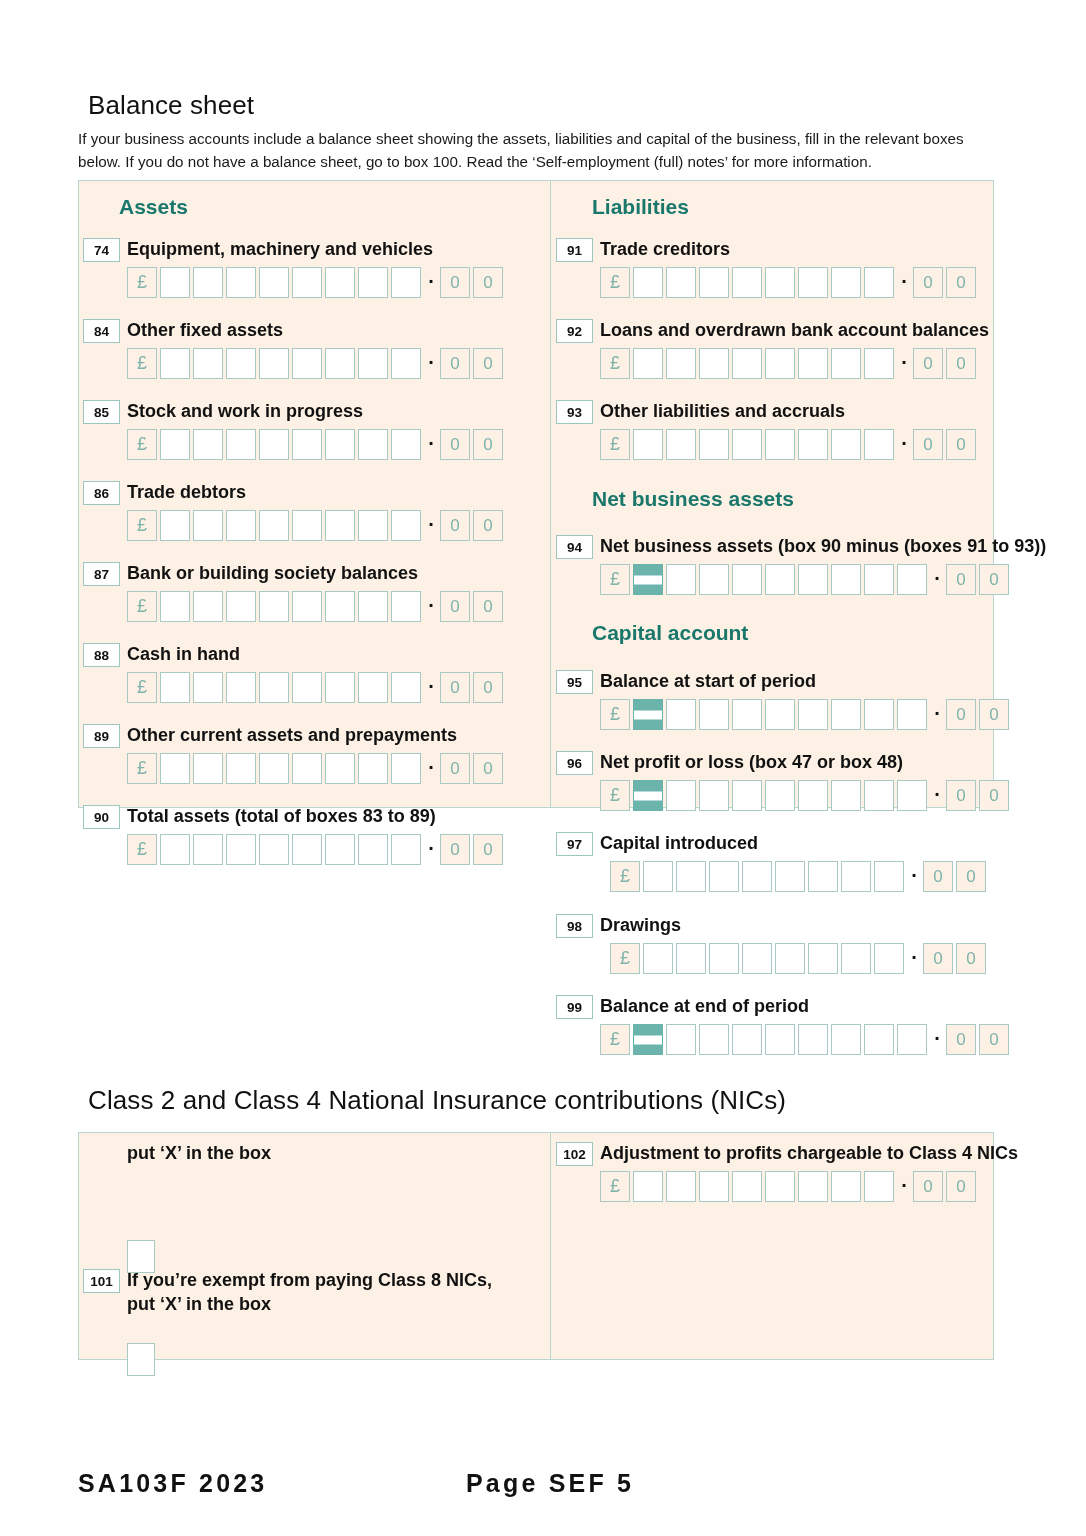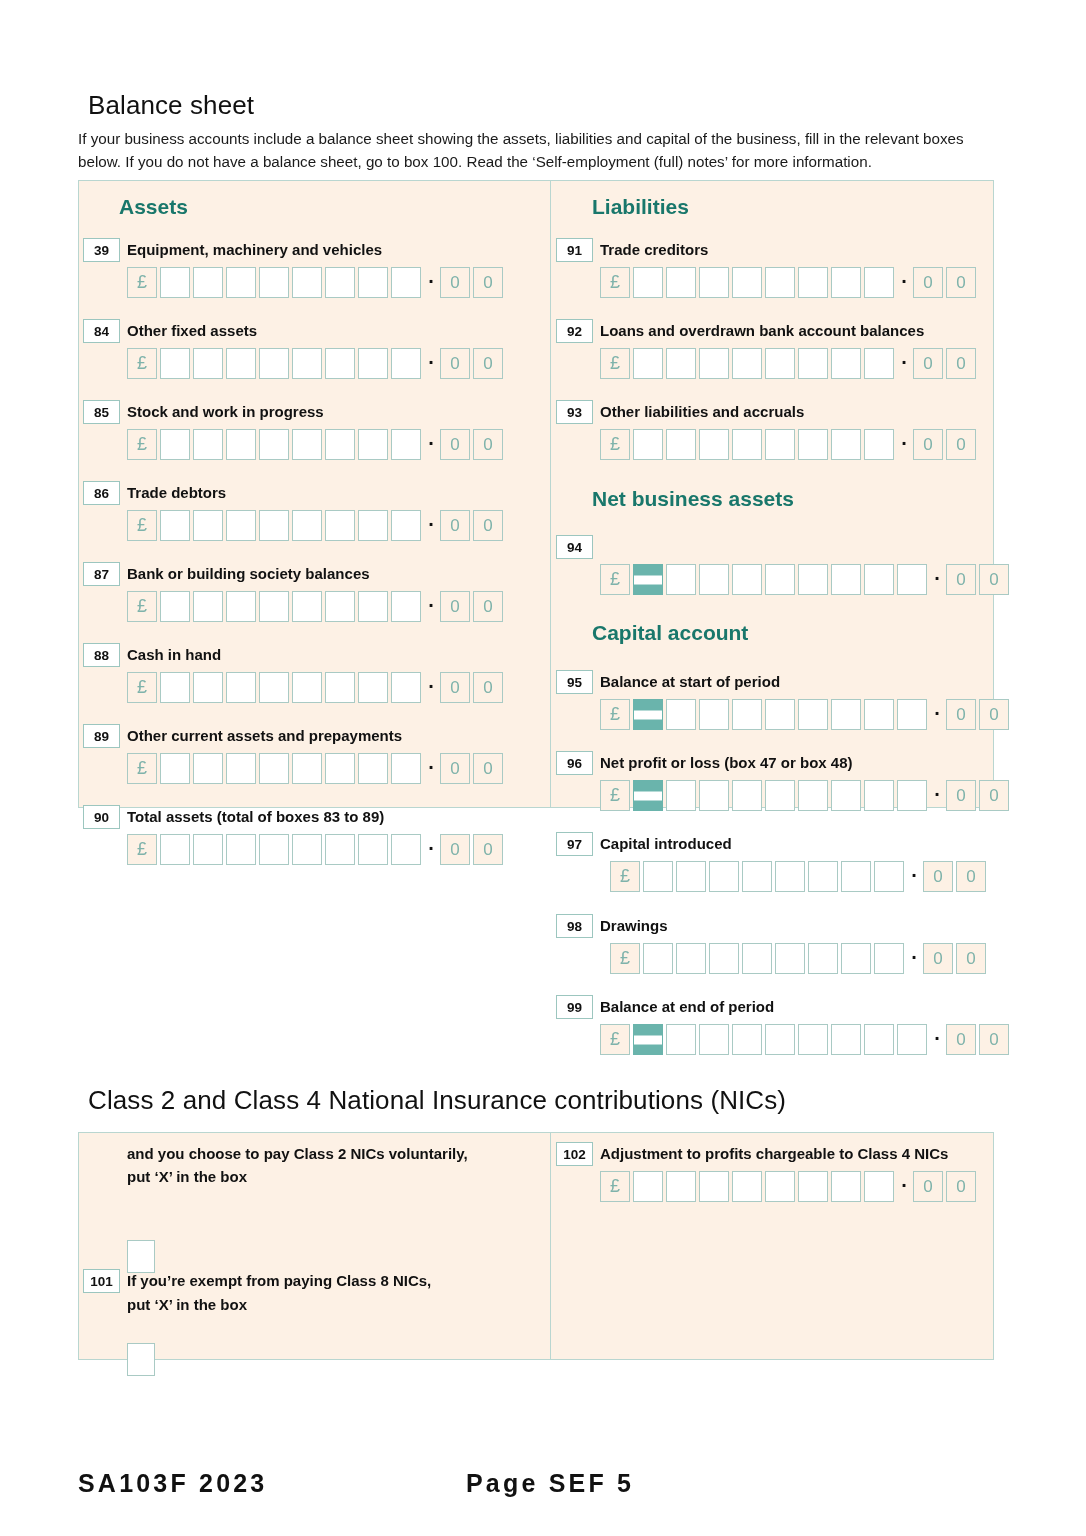--- a/index.html
+++ b/index.html
@@ -113,21 +113,21 @@
     border: 1px solid #9cc6bf;
     font-size: 13.5px;
     font-weight: bold;
     color: #111111;
     padding: 0 5px;
   }
   .field-label {
     position: absolute;
     left: 44px;
     top: 0;
-    font-size: 15px;
+    font-size: 18px;
     font-weight: bold;
     line-height: 23px;
     color: #111111;
     white-space: nowrap;
   }
 
   
   .money {
     position: absolute;
     left: 44px;
@@ -219,21 +219,21 @@
 
   <div class="panel" id="balance-panel">
     <div class="panel-divider" id="balance-divider"></div>
 
     <div class="col col-left">
 
       <div class="group-heading" style="left:40px; top:14px;">Assets</div>
 
       <div class="field" style="left:4px; top:57px;">
         <div class="field-head">
-          <span class="box-num">39</span>
+          <span class="box-num">74</span>
           <span class="field-label">Equipment, machinery and vehicles</span>
         </div>
         <div class="money" style="top:29px;">
           <span class="cell pound">£</span>
           <span class="cell blank"></span>
           <span class="cell blank"></span>
           <span class="cell blank"></span>
           <span class="cell blank"></span>
           <span class="cell blank"></span>
           <span class="cell blank"></span>
@@ -459,20 +459,21 @@
           <span class="cell pence">0</span>
           <span class="cell pence">0</span>
         </div>
       </div>
 
       <div class="group-heading" style="left:41px; top:306px;">Net business assets</div>
 
       <div class="field" style="left:5px; top:354px;">
         <div class="field-head">
           <span class="box-num">94</span>
+          <span class="field-label">Net business assets (box 90 minus (boxes 91 to 93))</span>
         </div>
         <div class="money" style="top:29px;">
           <span class="cell pound">£</span>
           <span class="cell minus"></span>
           <span class="cell blank"></span>
           <span class="cell blank"></span>
           <span class="cell blank"></span>
           <span class="cell blank"></span>
           <span class="cell blank"></span>
           <span class="cell blank"></span>
@@ -598,21 +599,20 @@
   </div>
 
   <div class="section-title" id="nics-title">Class 2 and Class 4 National Insurance contributions (NICs)</div>
 
   <div class="panel" id="nics-panel">
     <div class="panel-divider" id="nics-divider"></div>
 
     <div class="col col-left">
 
       <div class="field" style="left:4px; top:9px;">
-        <div class="field-label" style="position:relative; left:44px; top:0;">and you choose to pay Class 2 NICs voluntarily,</div>
         <div class="field-label" style="position:relative; left:44px; top:0;">put ‘X’ in the box</div>
         <div class="tickbox" style="left:44px; top:98px;"></div>
       </div>
 
       <div class="field" style="left:4px; top:136px;">
         <div class="field-head">
           <span class="box-num">101</span>
           <span class="field-label">If you’re exempt from paying Class 8 NICs,</span>
         </div>
         <div class="field-label" style="position:relative; left:44px; top:0;">put ‘X’ in the box</div>

